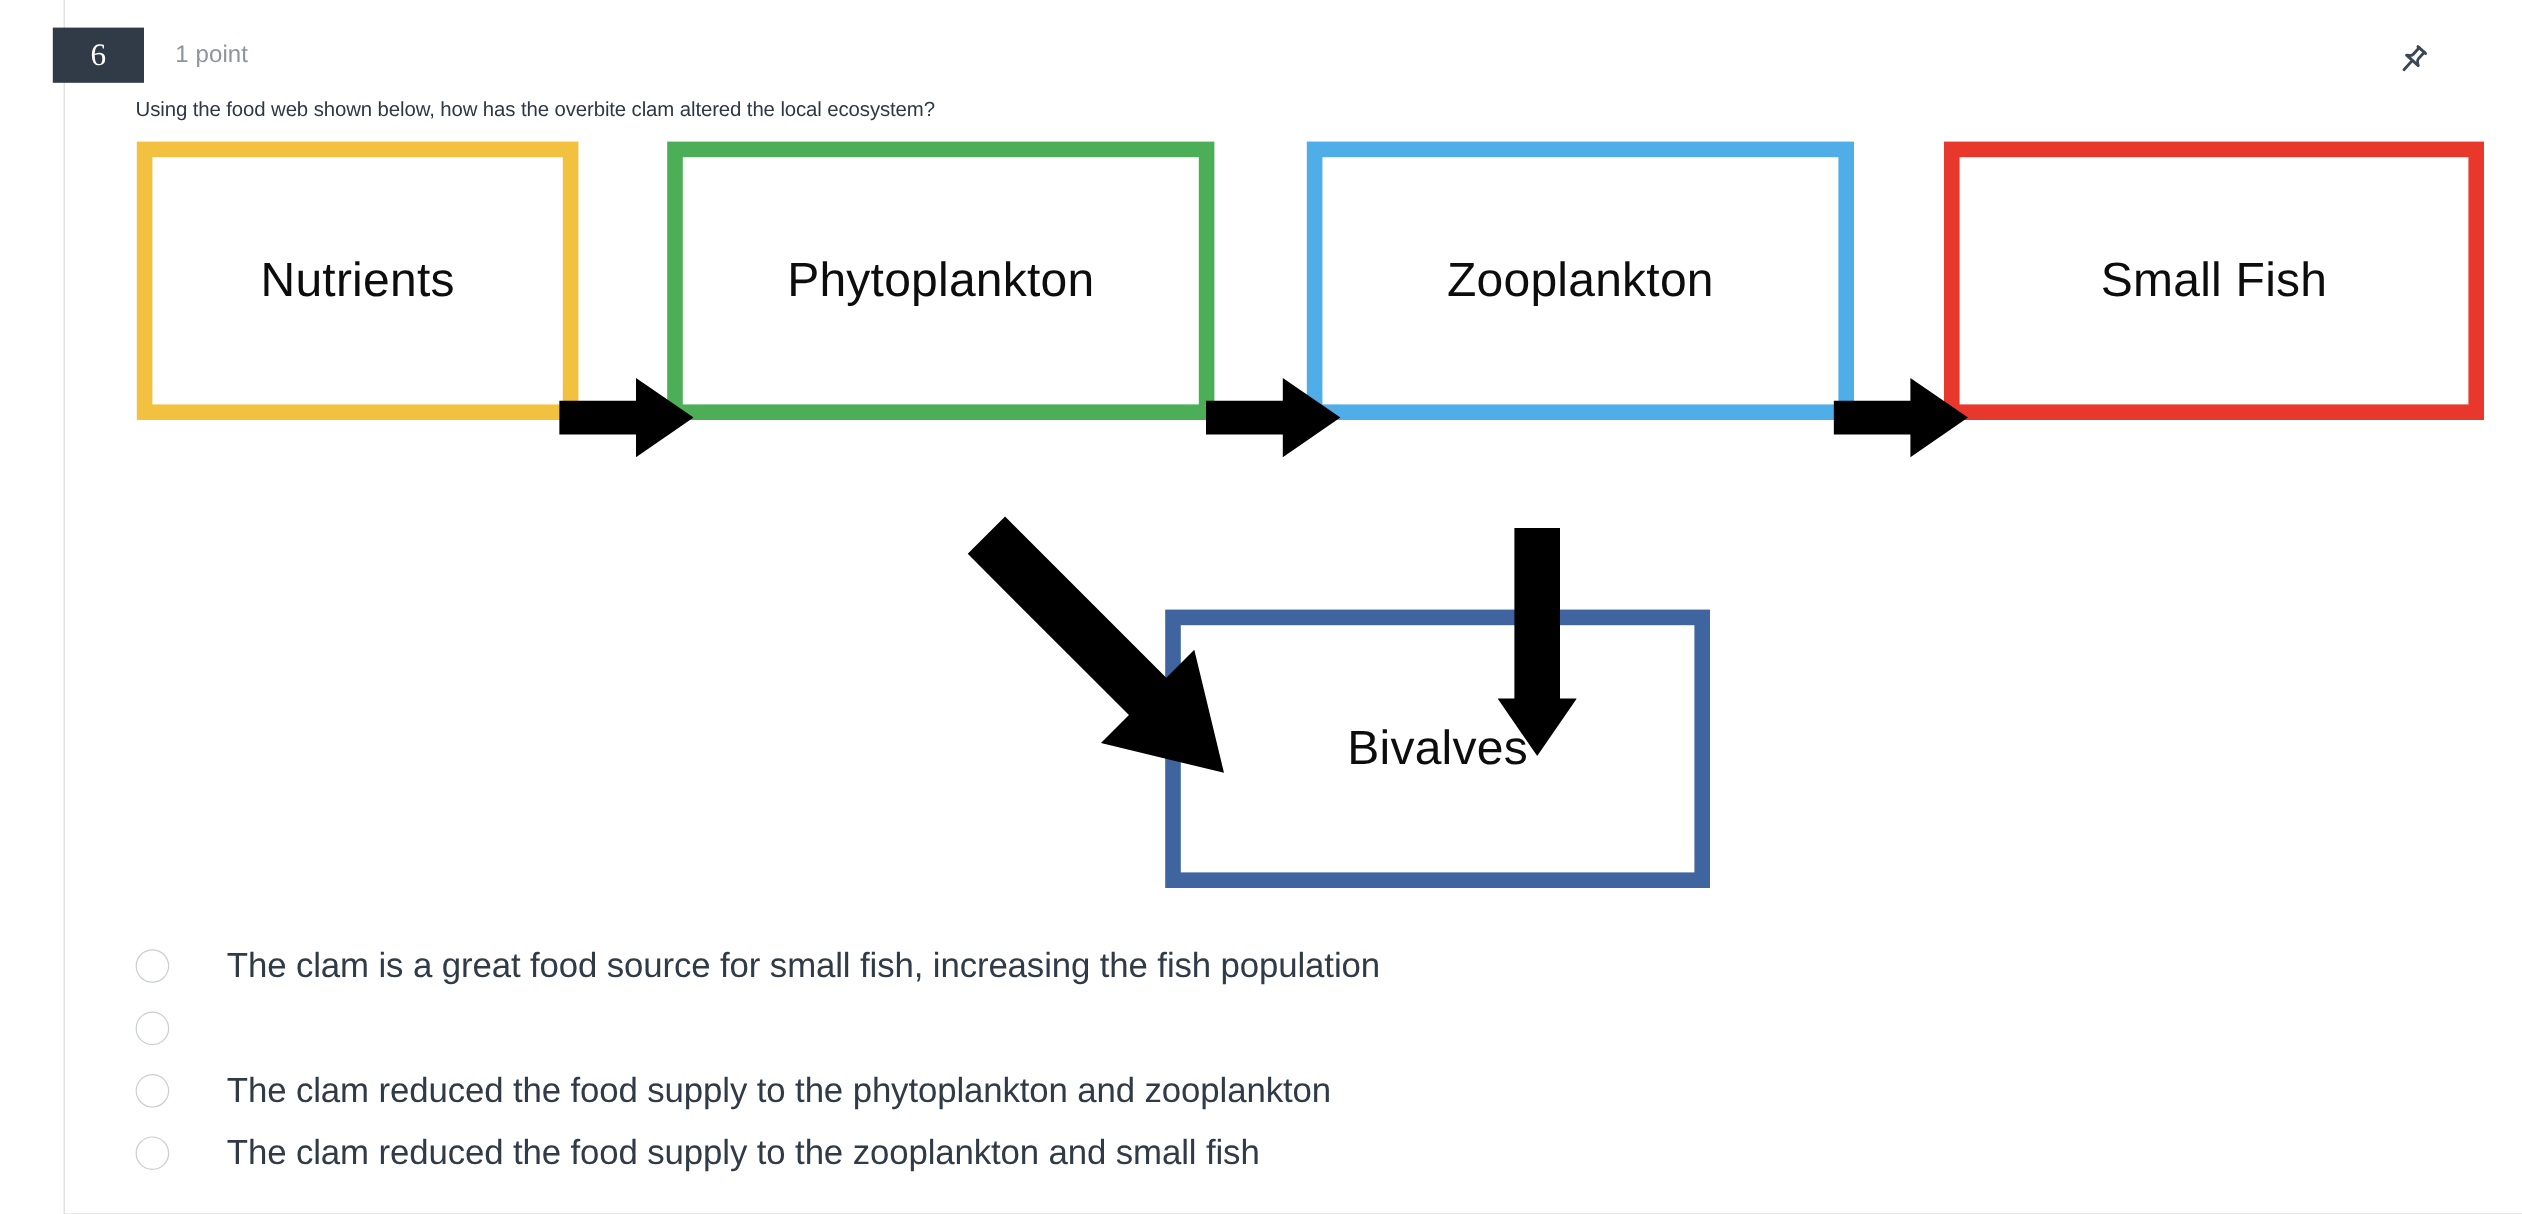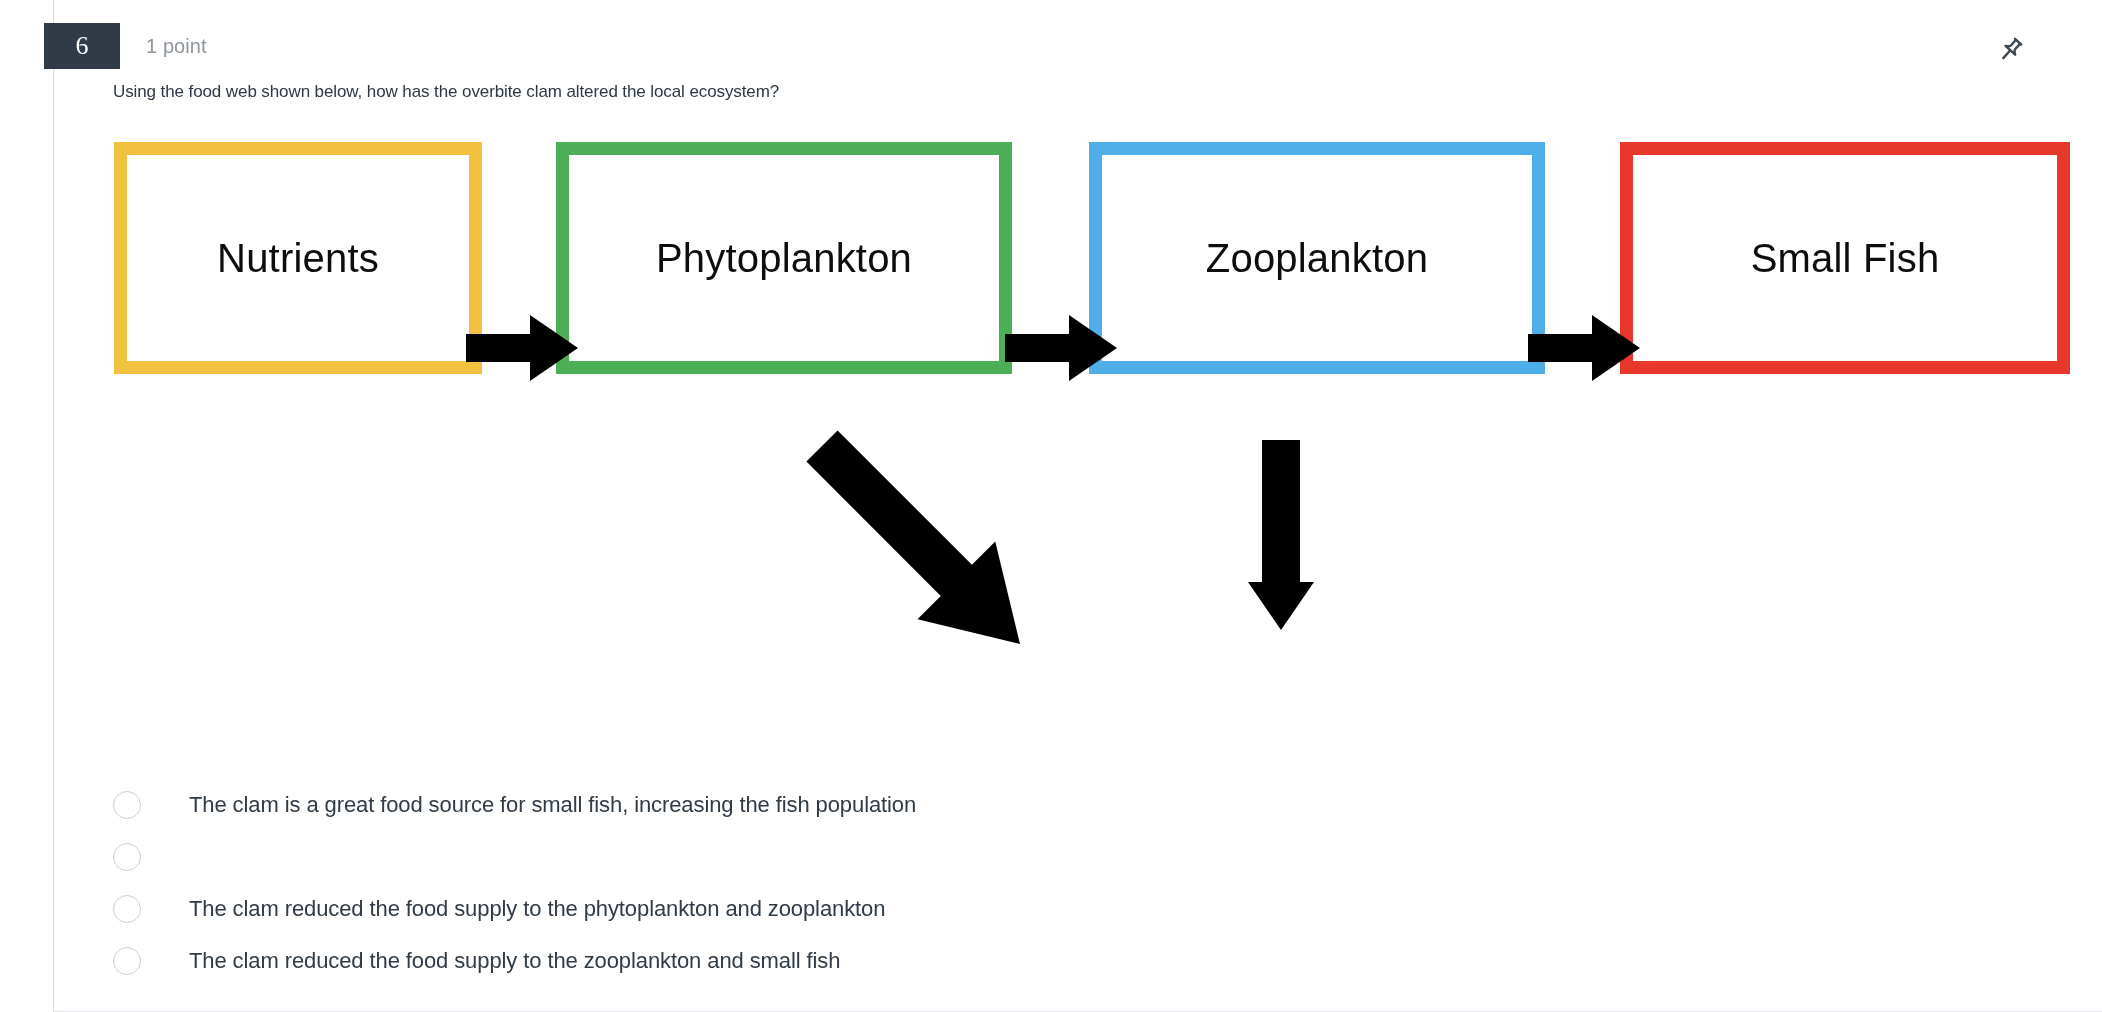--- a/index.html
+++ b/index.html
@@ -92,21 +92,20 @@
     width: 2102px;
     height: 670px;
   }
 
   .node {
     position: absolute;
     background: #ffffff;
     display: flex;
     align-items: center;
     justify-content: center;
-    margin-top: 24px;
   }
   .node .node-label {
     font-size: 40px;
     color: #0d0d0d;
     font-family: "Liberation Sans", sans-serif;
     letter-spacing: .2px;
     white-space: nowrap;
   }
 
   #node-nutrients     { left: 114px;  top: 8px;   width: 368px; height: 232px; border: 13px solid #F2C140; }
@@ -139,21 +138,21 @@
   .radio {
     width: 28px;
     height: 28px;
     border: 1px solid #c9ced3;
     border-radius: 50%;
     background: #ffffff;
     flex: 0 0 auto;
   }
   .option-label {
     margin-left: 48px;
-    font-size: 22px;
+    font-size: 29px;
     color: #303b47;
     letter-spacing: -.1px;
     white-space: nowrap;
   }
 </style>
 </head>
 <body>
 
 <div id="page">
 
@@ -188,20 +187,23 @@
     </div>
 
     <div class="node" id="node-zooplankton" style="border-color: rgb(79, 173, 232); text-align: right;">
       <span class="node-label">Zooplankton</span>
     </div>
 
     <div class="node" id="node-smallfish" style="border-color: rgb(232, 55, 43);">
       <span class="node-label">Small Fish</span>
     </div>
 
+    <div class="node" id="node-bivalves" style="border-color: rgb(63, 100, 160);">
+      <span class="node-label">Bivalves</span>
+    </div>
 
     <div class="arrow" id="arrow-n-p">
       <svg width="112" height="66" viewBox="0 0 112 66">
         <polygon points="0,19 64,19 64,0 112,33 64,66 64,47 0,47" fill="#000000"></polygon>
       </svg>
     </div>
 
     <div class="arrow" id="arrow-p-z">
       <svg width="112" height="66" viewBox="0 0 112 66">
         <polygon points="0,19 64,19 64,0 112,33 64,66 64,47 0,47" fill="#000000"></polygon>

